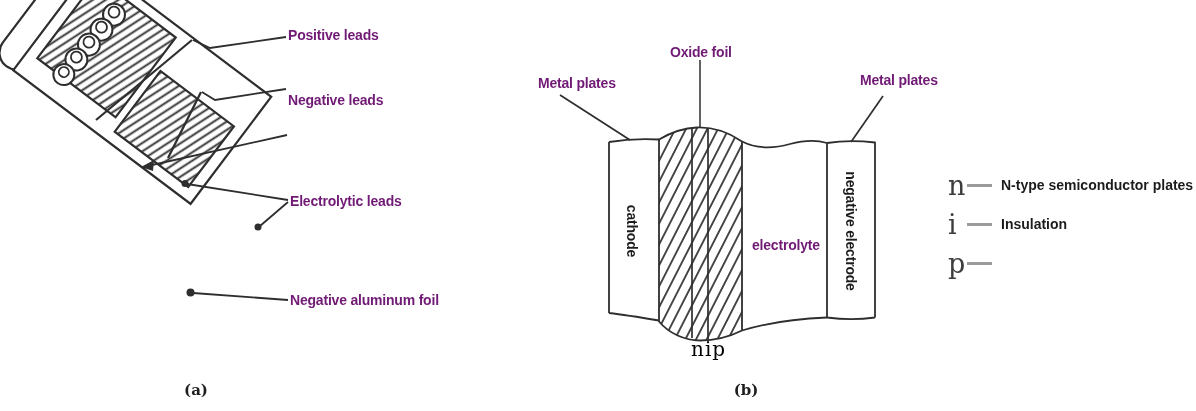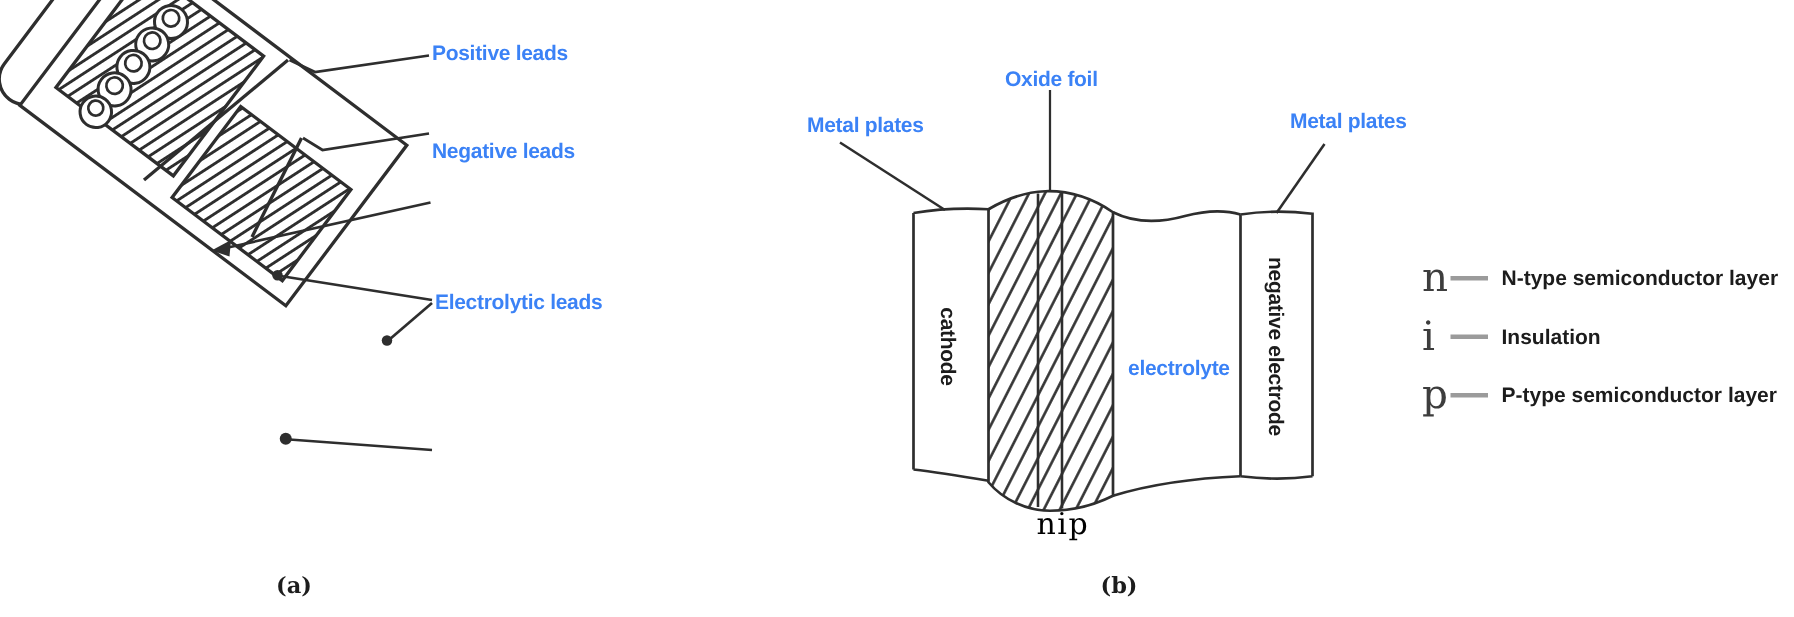--- a/index.html
+++ b/index.html
@@ -3,21 +3,21 @@
 <meta charset="utf-8">
 <style>
   html,body { margin:0; padding:0; background:#ffffff; }
   .stage {
     position:relative; width:1196px; height:411px; background:#ffffff;
     font-family:"Liberation Sans", sans-serif; overflow:hidden;
   }
   .stage svg { position:absolute; left:0; top:0; }
   .lbl {
     position:absolute; font:700 14px "Liberation Sans", sans-serif;
-    color:#3b82f6; white-space:nowrap; letter-spacing:-0.2px; line-height:16px;
+    color:#701a75; white-space:nowrap; letter-spacing:-0.2px; line-height:16px;
   }
   .vlbl {
     position:absolute; font:700 14px "Liberation Sans", sans-serif;
     color:#1c1c1c; white-space:nowrap; letter-spacing:-0.2px;
     transform:translate(-50%,-50%) rotate(90deg);
   }
   .nip {
     position:absolute; font:400 20px "DejaVu Serif", serif;
     color:#000000; letter-spacing:1px; white-space:nowrap;
   }
@@ -101,40 +101,40 @@
       <path d="M827 143 L827 317.5 M827 143 C840 141 858 140.5 875 142.5 L875 317.5 M827 317.5 C843 319.5 860 319.5 875 317.5" stroke-width="1.8"></path>
       <path d="M700 60 L700 128" stroke-width="1.5"></path>
       <path d="M560 95 L630 140" stroke-width="1.7"></path>
       <path d="M883 96 L851 142" stroke-width="1.7"></path>
     </g>
   </svg>
 
   <div class="lbl" style="left:288px; top:27px">Positive leads</div>
   <div class="lbl" style="left:288px; top:92px">Negative leads</div>
   <div class="lbl" style="left:290px; top:193px">Electrolytic leads</div>
+  <div class="lbl" style="left:290px; top:292px">Negative aluminum foil</div>
   <div class="caption" style="left:156px; top:381px">(a)</div>
 
   <div class="lbl" style="left:670px; top:44px">Oxide foil</div>
   <div class="lbl" style="left:538px; top:75px">Metal plates</div>
   <div class="lbl" style="left:860px; top:72px">Metal plates</div>
   <div class="vlbl" style="left:632px; top:231px">cathode</div>
   <div class="lbl" style="left:752px; top:237px">electrolyte</div>
   <div class="vlbl" style="left:851px; top:231px">negative electrode</div>
   <div class="nip" style="left:691px; top:337px">nip</div>
   <div class="caption" style="left:706px; top:381px">(b)</div>
 
   <div class="legend-row" style="top:170px">
     <span class="legend-sym">n</span>
     <span class="legend-dash"></span>
-    <span class="legend-lbl">N-type semiconductor layer</span>
+    <span class="legend-lbl">N-type semiconductor plates</span>
   </div>
   <div class="legend-row" style="top:209px">
     <span class="legend-sym">i</span>
     <span class="legend-dash"></span>
     <span class="legend-lbl">Insulation</span>
   </div>
   <div class="legend-row" style="top:248px">
     <span class="legend-sym">p</span>
     <span class="legend-dash"></span>
-    <span class="legend-lbl">P-type semiconductor layer</span>
   </div>
 
 </div>
 
 </body></html>

